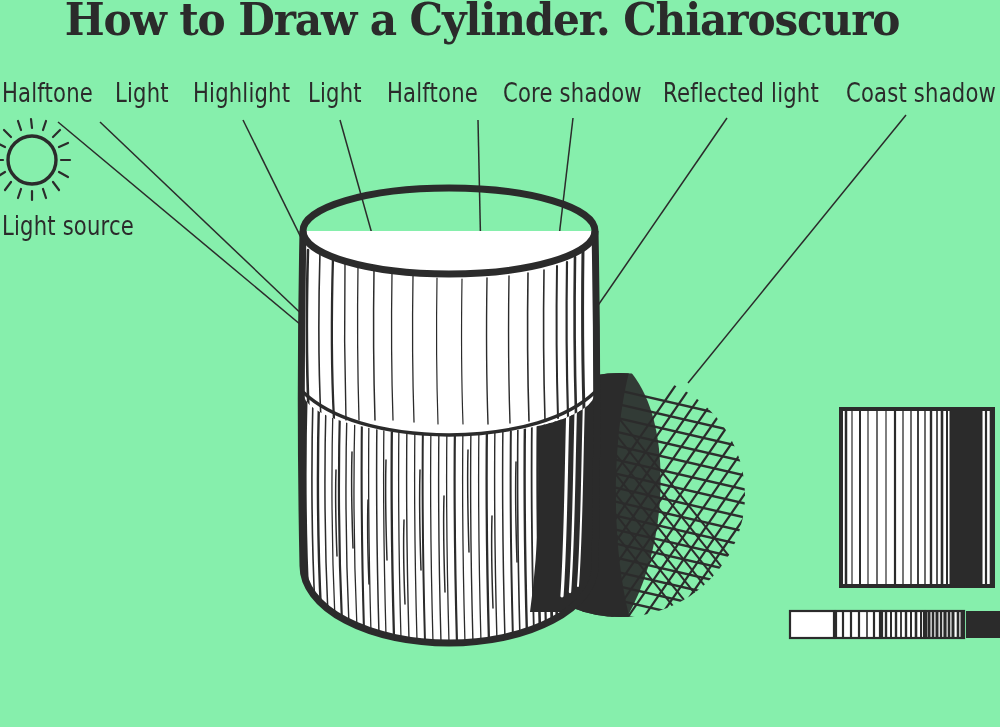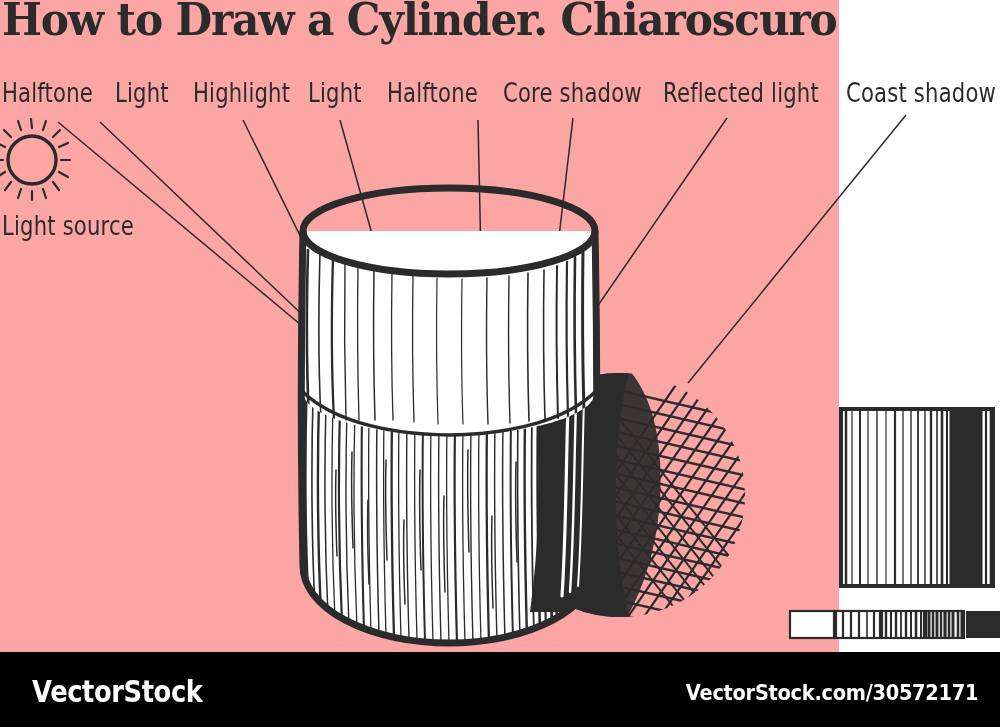--- a/index.html
+++ b/index.html
@@ -1,19 +1,19 @@
 <!DOCTYPE html>
 <html><head>
 <meta charset="utf-8">
 <style>
   html,body{margin:0;padding:0;background:#ffffff;}
   body{width:1000px;height:727px;position:relative;overflow:hidden;
        font-family:"Liberation Sans",sans-serif;}
 
-  #stage{position:absolute;left:0;top:0;width:839px;height:727px;background:#fca5a5;}
+  #stage{position:absolute;left:0;top:0;width:1000px;height:727px;background:#86efac;text-align:center;}
 
   
   .title{
     position:absolute;left:2px;top:-6px;width:1000px;height:52px;
     font-family:"DejaVu Serif",serif;
     font-weight:700;
     font-size:44px;
     letter-spacing:-1.2px;
     color:#2b2b2b;
     white-space:nowrap;
@@ -371,18 +371,14 @@
   <div class="hand" style="left:115px;top:82px;">Light</div>
   <div class="hand" style="left:193px;top:82px;">Highlight</div>
   <div class="hand" style="left:308px;top:82px;">Light</div>
   <div class="hand" style="left:387px;top:82px;">Halftone</div>
   <div class="hand" style="left:503px;top:82px;">Core shadow</div>
   <div class="hand" style="left:663px;top:82px;">Reflected light</div>
   <div class="hand" style="left:846px;top:82px;">Coast shadow</div>
 
   <div class="hand" style="left:2px;top:215px;">Light source</div>
 
-  <div class="footer">
-    <div class="brand">VectorStock</div>
-    <div class="vsurl">VectorStock.com/30572171</div>
-  </div>
 
 </div>
 
 </body></html>

